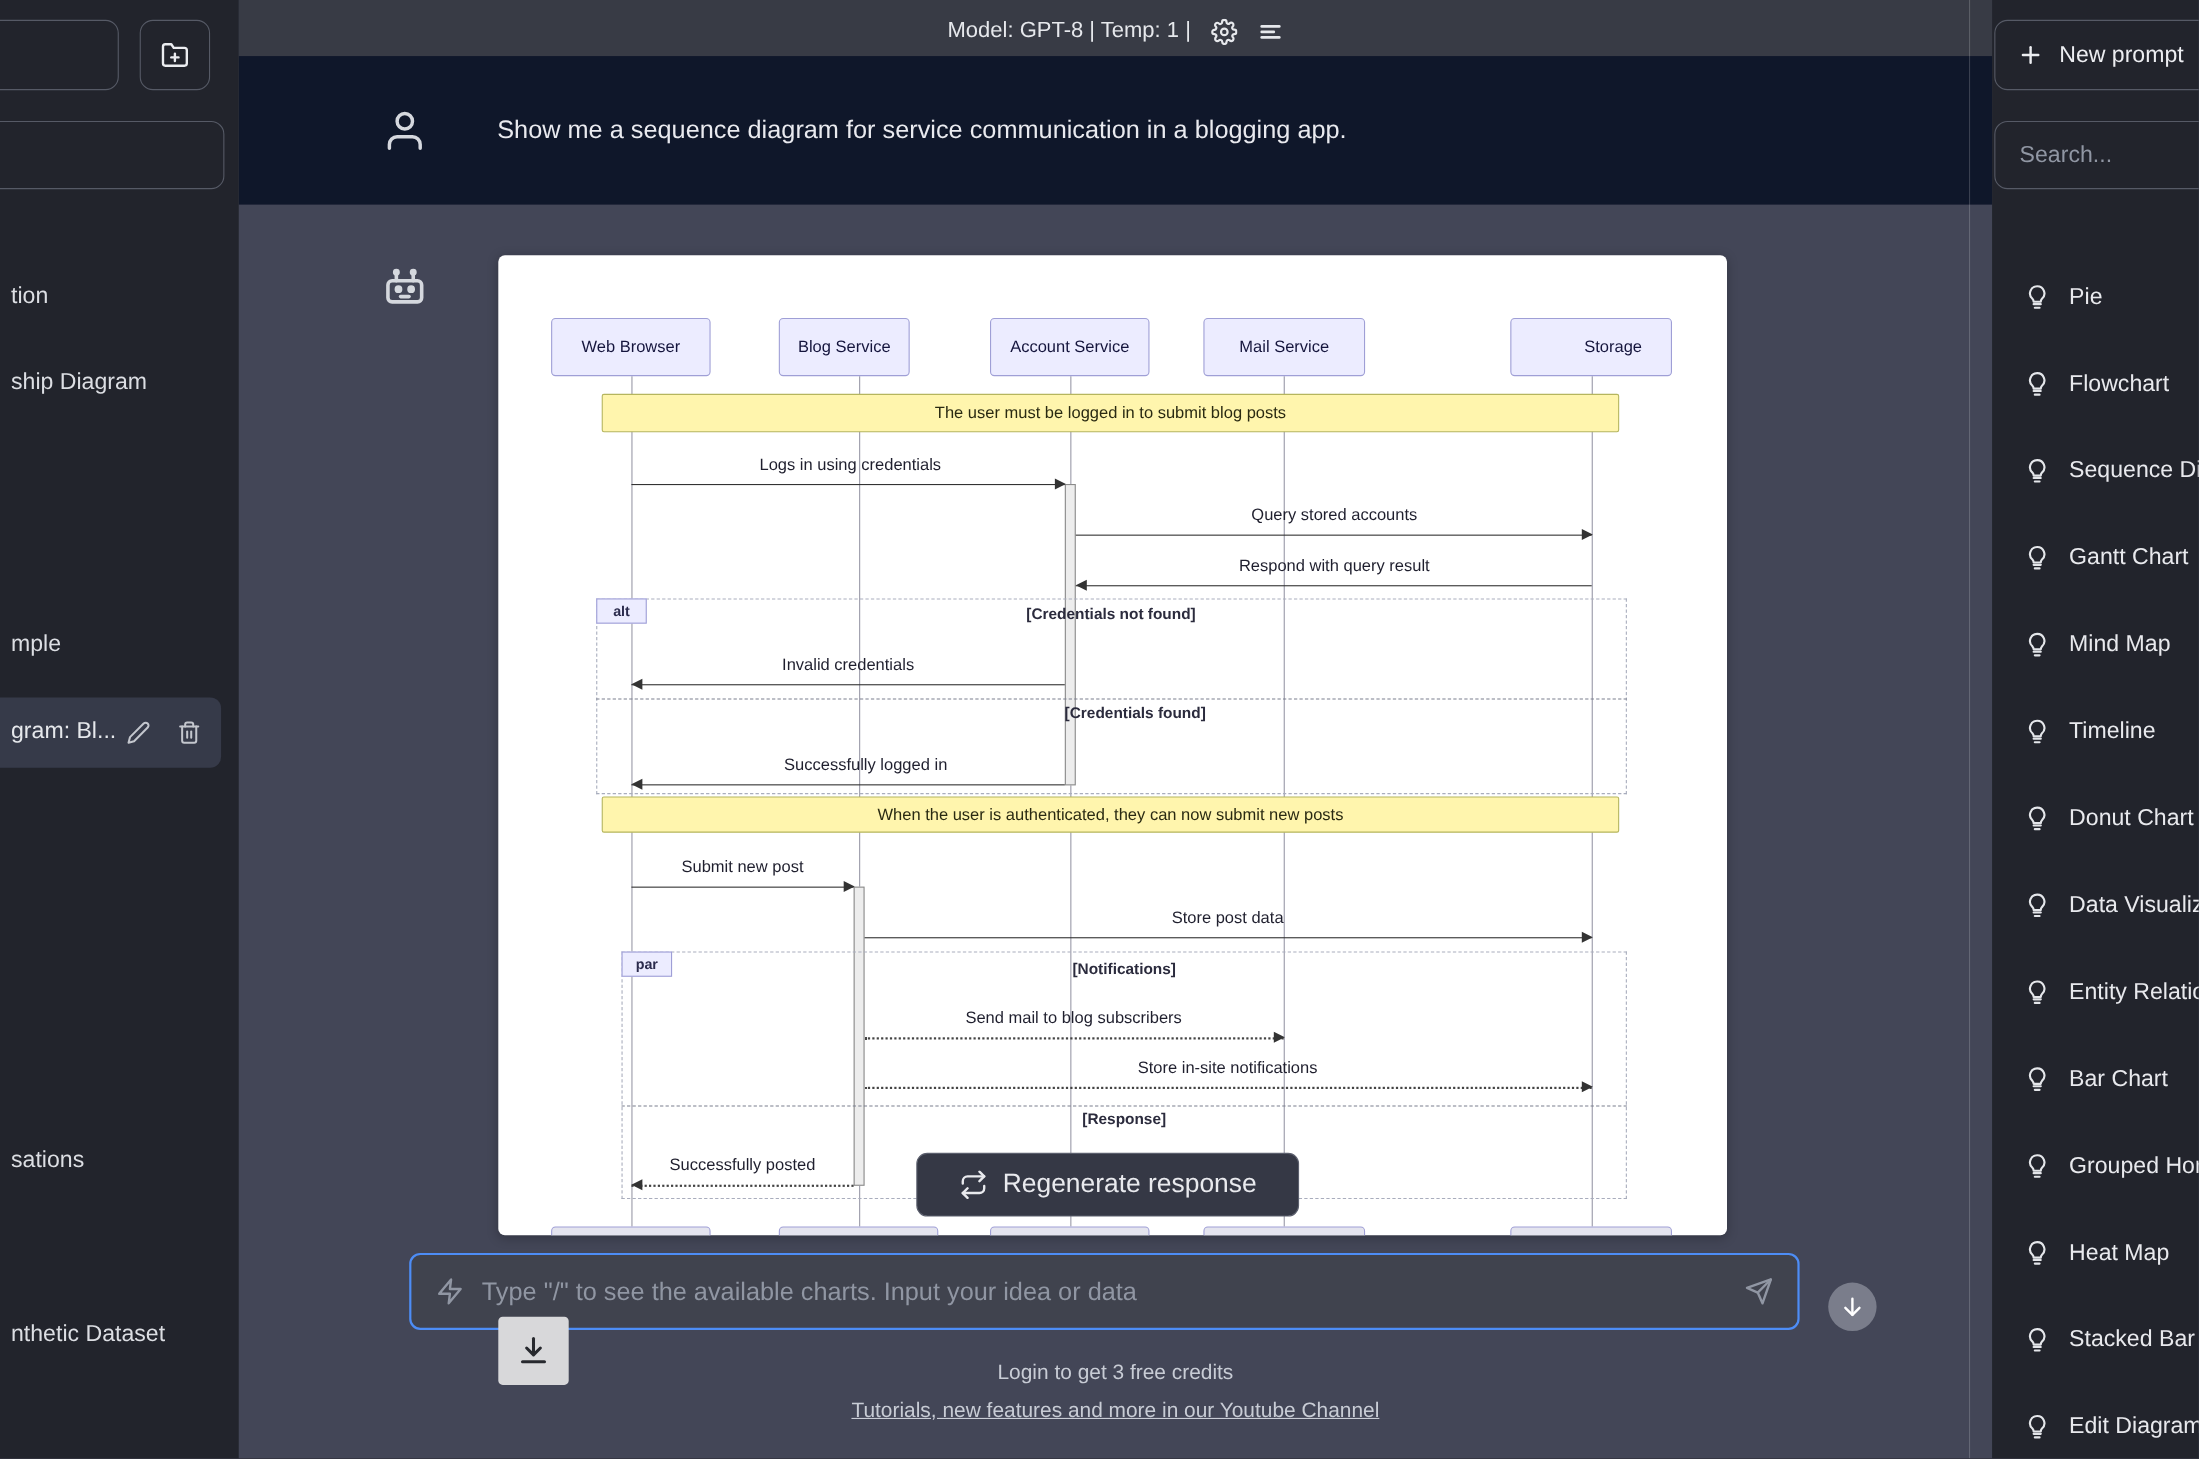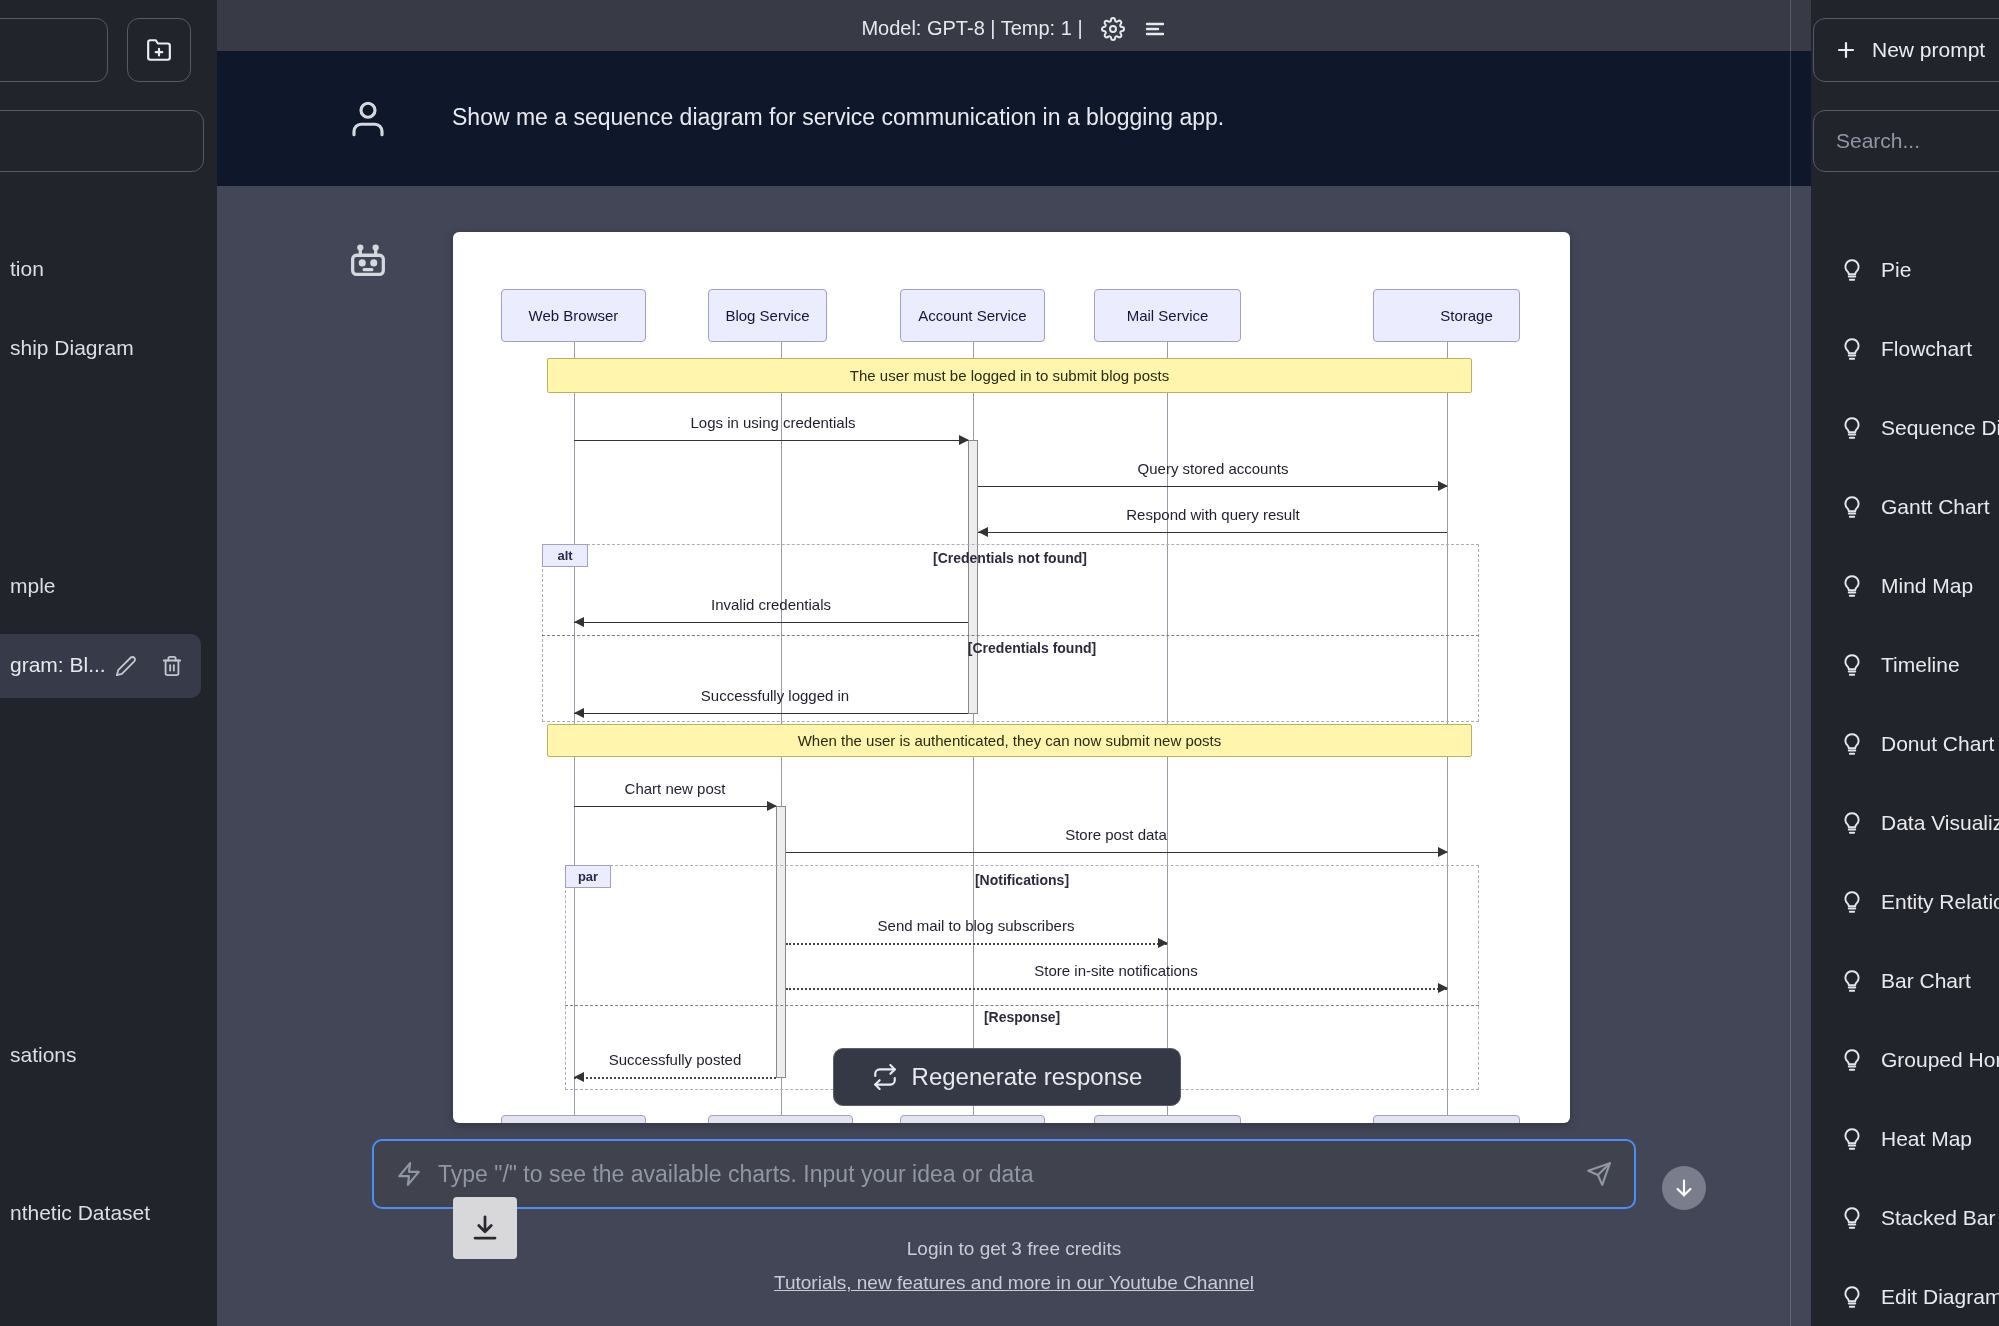--- a/index.html
+++ b/index.html
@@ -178,27 +178,27 @@
       <div class="frame-label" style="left:89px; top:312px;">alt</div>
       <div class="guard" style="left:557px; top:318px;">[Credentials not found]</div>
 
       <div class="mlabel" style="left:318px; top:364px;">Invalid credentials</div>
       <div class="mline" style="left:121px; top:390px; width:394px;"></div>
       <div class="arr-l" style="left:121px; top:385px;"></div>
 
       <div class="divider" style="left:89px; top:403px; width:937px;"></div>
       <div class="guard" style="left:557px; top:408px;padding-left:44px;">[Credentials found]</div>
 
-      <div class="mlabel" style="left:322px; top:455px;">Successfully logged in</div>
+      <div class="mlabel" style="left:334px; top:455px;">Successfully logged in</div>
       <div class="mline" style="left:121px; top:481px; width:394px;"></div>
       <div class="arr-l" style="left:121px; top:476px;"></div>
 
       <div class="note" style="left:94px; top:492px; width:925px; height:33px;">When the user is authenticated, they can now submit new posts</div>
 
-      <div class="mlabel" style="left:222px; top:548px;">Chart new post</div>
+      <div class="mlabel" style="left:222px; top:548px;">Submit new post</div>
       <div class="mline" style="left:121px; top:574px; width:202px;"></div>
       <div class="arr-r" style="left:314px; top:569px;"></div>
 
       <div class="mlabel" style="left:663px; top:594px;">Store post data</div>
       <div class="mline" style="left:333px; top:620px; width:661px;"></div>
       <div class="arr-r" style="left:985px; top:615px;"></div>
 
       <div class="frame" style="left:112px; top:633px; width:914px; height:225px;"></div>
       <div class="frame-label" style="left:112px; top:633px;">par</div>
       <div class="guard" style="left:569px; top:640px;">[Notifications]</div>

